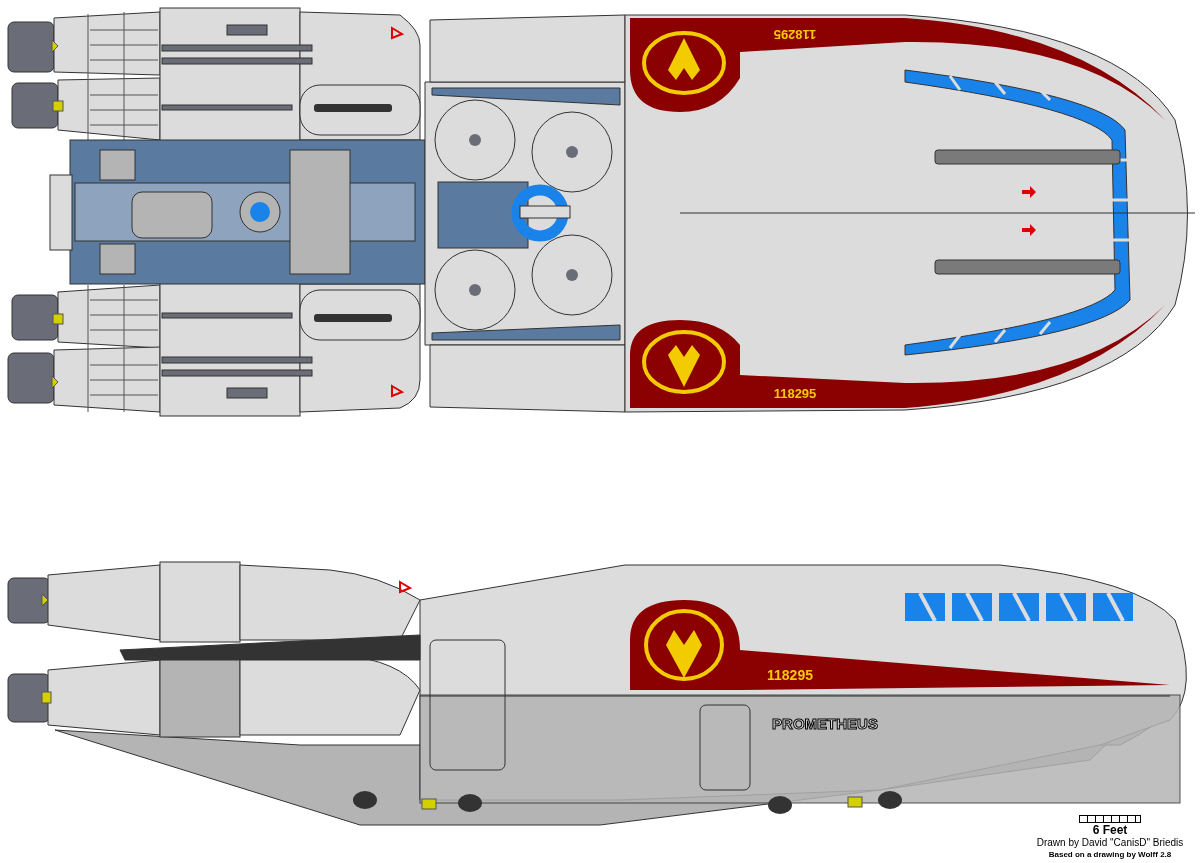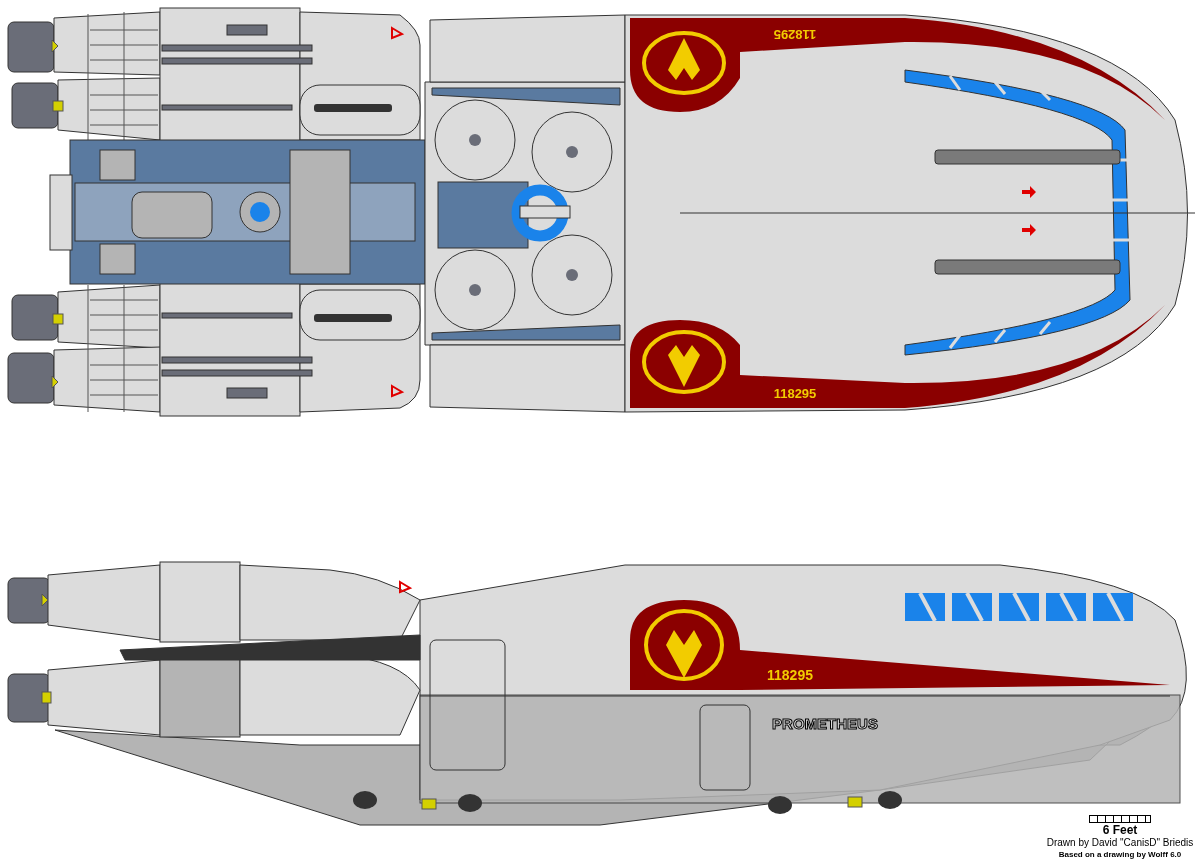--- a/index.html
+++ b/index.html
@@ -2,21 +2,21 @@
 <html><head>
 <meta charset="utf-8">
 <style>
   html,body{margin:0;padding:0;background:#ffffff;}
   body{width:1200px;height:863px;position:relative;overflow:hidden;font-family:"Liberation Sans",sans-serif;}
   .view{position:absolute;left:0;width:1200px;}
   #top-view{top:0;height:440px;}
   #side-view{top:540px;height:323px;}
   svg{display:block;}
   .label-txt{font-family:"Liberation Sans",sans-serif;font-weight:bold;}
-  #credits{position:absolute;right:0;top:815px;width:160px;text-align:center;color:#000;}
+  #credits{position:absolute;right:10px;top:815px;width:160px;text-align:center;color:#000;}
   #scale-bar{display:block;margin:0 auto 1px auto;width:60px;height:6px;border:1px solid #000;background:
      repeating-linear-gradient(90deg,#fff 0,#fff 7px,#000 7px,#000 8px);}
   #scale-label{font-size:12px;font-weight:bold;line-height:13px;}
   #credit-line1{font-size:10px;line-height:12px;}
   #credit-line2{font-size:8px;line-height:11px;font-weight:bold;}
 </style>
 </head>
 <body>
 
 <div id="top-view" class="view">
@@ -213,14 +213,14 @@
     <ellipse cx="780" cy="805" rx="12" ry="9"></ellipse>
         <ellipse cx="890" cy="800" rx="12" ry="9"></ellipse>
   </g>
 </svg>
 </div>
 
 <div id="credits">
   <span id="scale-bar"></span>
   <div id="scale-label">6 Feet</div>
   <div id="credit-line1">Drawn by David "CanisD" Briedis</div>
-  <div id="credit-line2">Based on a drawing by Wolff 6.0</div>
+  <div id="credit-line2">Based on a drawing by Wolff 2.8</div>
 </div>
 
 </body></html>

